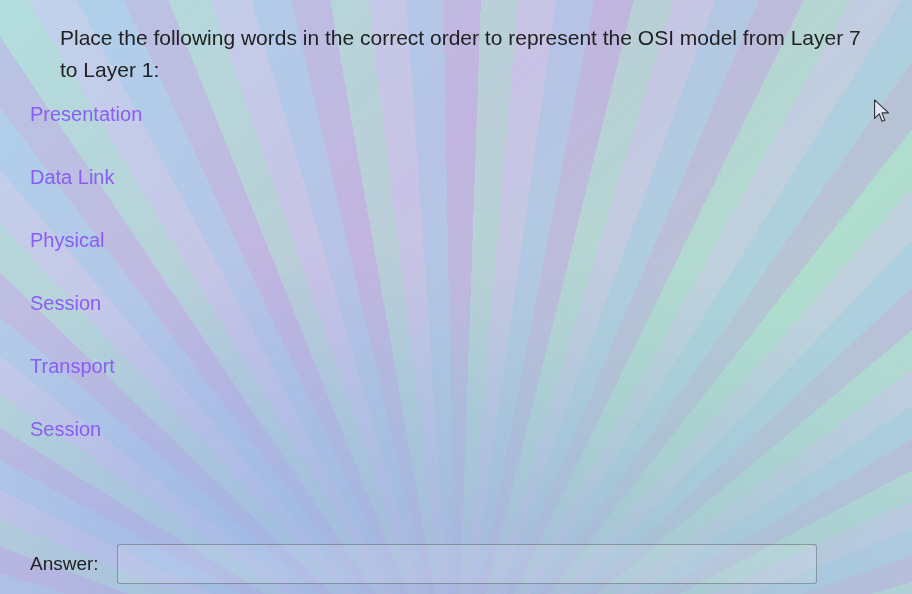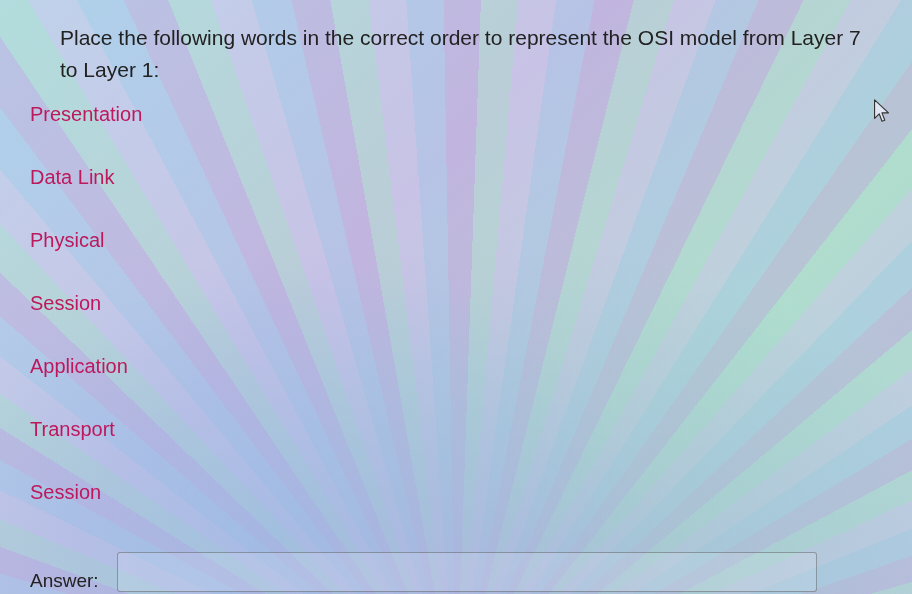--- a/index.html
+++ b/index.html
@@ -34,32 +34,32 @@
       color: #222;
       margin-bottom: 18px;
       max-width: 870px;
       margin-left: 32px;
     }
     .options {
       padding-left: 2px;
     }
     .option {
       font-size: 20px;
-      color: #be185d;
+      color: #8b5cf6;
       margin-bottom: 40px;
     }
     .answer-row {
       display: flex;
-      align-items: flex-end;
+      align-items: center;
       gap: 18px;
       position: absolute;
       left: 30px;
       bottom: 0px;
       width: calc(100% - 60px);
-      padding-bottom: 2px;
+      padding-bottom: 10px;
     }
     .answer-label {
       font-size: 19px;
       color: #222;
       white-space: nowrap;
     }
     .answer-input {
       flex: 1;
       height: 40px;
       border: 1px solid rgba(80,80,80,0.45);
@@ -83,21 +83,20 @@
 </head>
 <body>
 
 <div class="question">Place the following words in the correct order to represent the OSI model from Layer 7 to Layer 1:</div>
 
 <div class="options">
   <div class="option">Presentation</div>
   <div class="option">Data Link</div>
   <div class="option">Physical</div>
   <div class="option">Session</div>
-  <div class="option">Application</div>
   <div class="option">Transport</div>
   <div class="option">Session</div>
 </div>
 
 <div class="answer-row">
   <span class="answer-label">Answer:</span>
   <input type="text" class="answer-input" placeholder="" style="">
 </div>
 
 <span class="cursor-icon">

